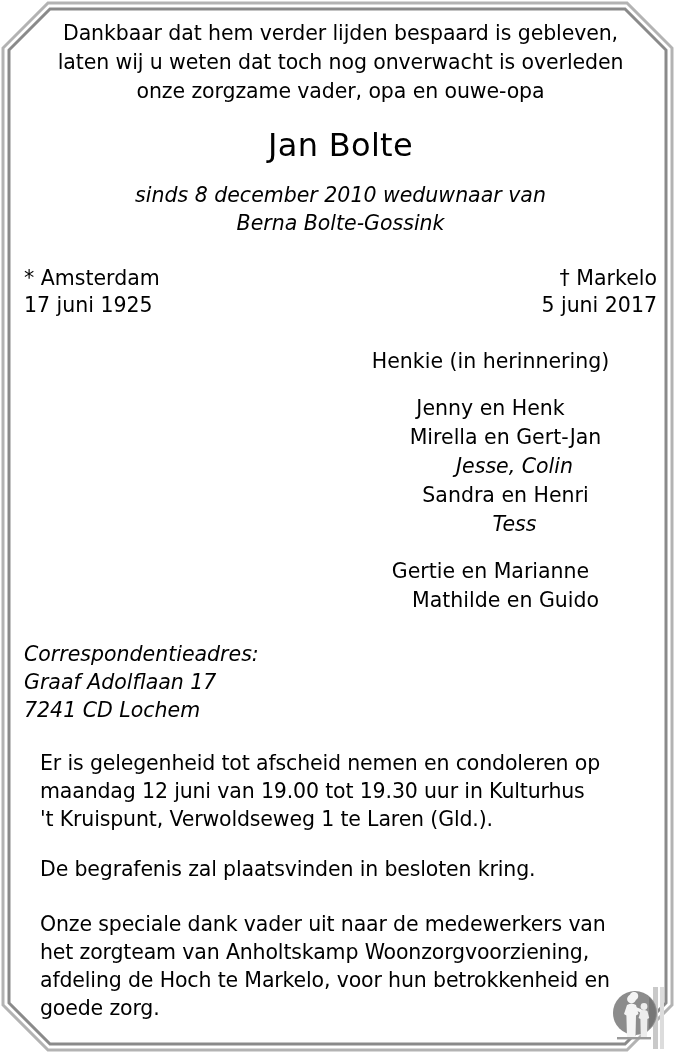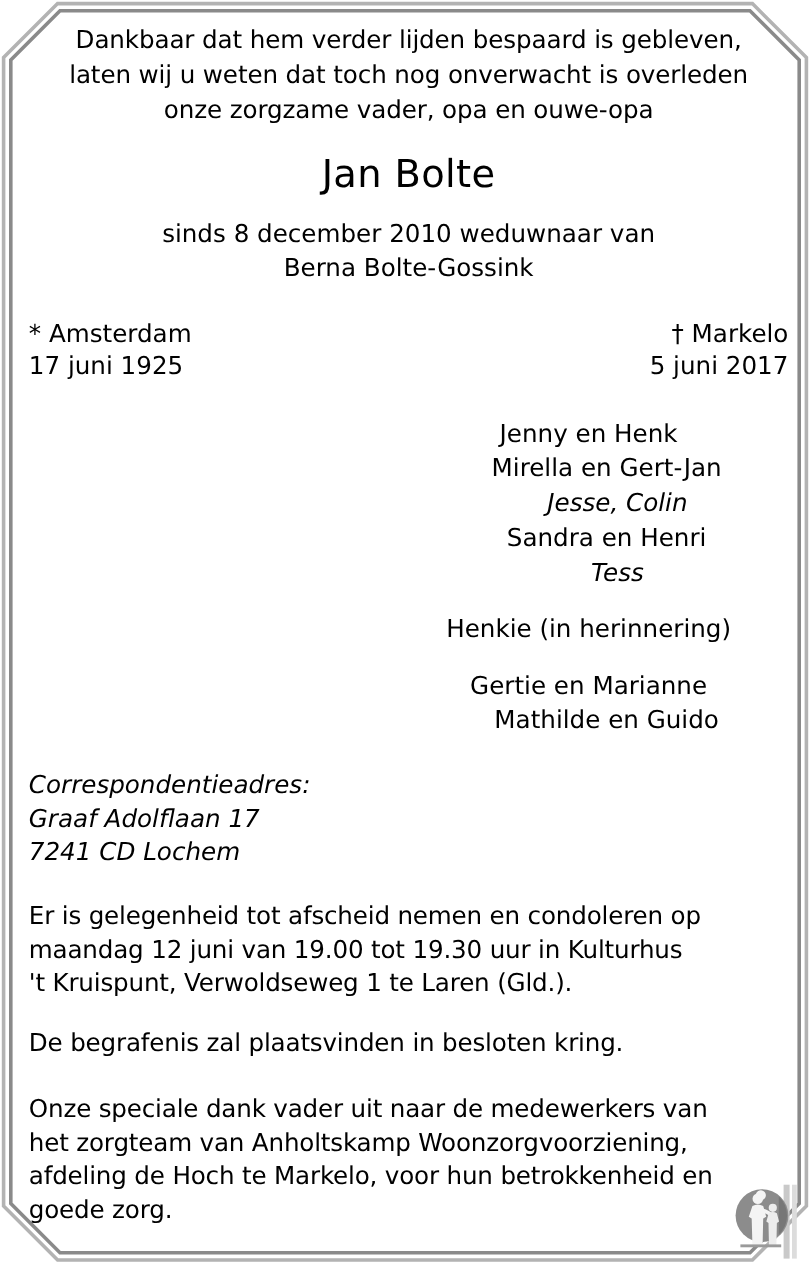--- a/index.html
+++ b/index.html
@@ -89,20 +89,21 @@
   #widower-block {
     text-align: center;
     font-size: 20.5px;
     line-height: 28px;
     margin-top: 14px;
   }
 
   .widower-line {
     display: block;
     white-space: nowrap;
+    font-style: italic;
   }
 
   
   #life-dates {
     display: flex;
     justify-content: space-between;
     align-items: flex-start;
     margin-top: 28px;
     font-size: 20.5px;
     line-height: 27px;
@@ -173,20 +174,21 @@
     letter-spacing: -0.15px;
   }
 
   #condolence-paragraph { margin-top: 25px; }
   #burial-paragraph     { margin-top: 22px; }
   #thanks-paragraph     { margin-top: 27px; }
 
   .para-line {
     display: block;
     white-space: nowrap;
+    margin-left: 16px;
   }
 
   
   #publisher-logo {
     position: absolute;
     right: 10px;
     bottom: 6px;
     width: 58px;
     height: 62px;
   }
@@ -236,29 +238,29 @@
       </div>
       <div id="death-info">
         <span class="life-line">† Markelo</span>
         <span class="life-line">5 juni 2017</span>
       </div>
     </div>
 
     <div id="family-block">
 
       <div class="family-group">
+        <span class="family-line fam-gen-1">Henkie (in herinnering)</span>
+      </div>
+
+      <div class="family-group">
         <span class="family-line fam-gen-1">Jenny en Henk</span>
         <span class="family-line fam-gen-2">Mirella en Gert-Jan</span>
         <span class="family-line fam-gen-3">Jesse, Colin</span>
         <span class="family-line fam-gen-2">Sandra en Henri</span>
         <span class="family-line fam-gen-3">Tess</span>
-      </div>
-
-      <div class="family-group">
-        <span class="family-line fam-gen-1">Henkie (in herinnering)</span>
       </div>
 
       <div class="family-group">
         <span class="family-line fam-gen-1">Gertie en Marianne</span>
         <span class="family-line fam-gen-2">Mathilde en Guido</span>
       </div>
 
     </div>
 
     <div id="correspondence-block">

